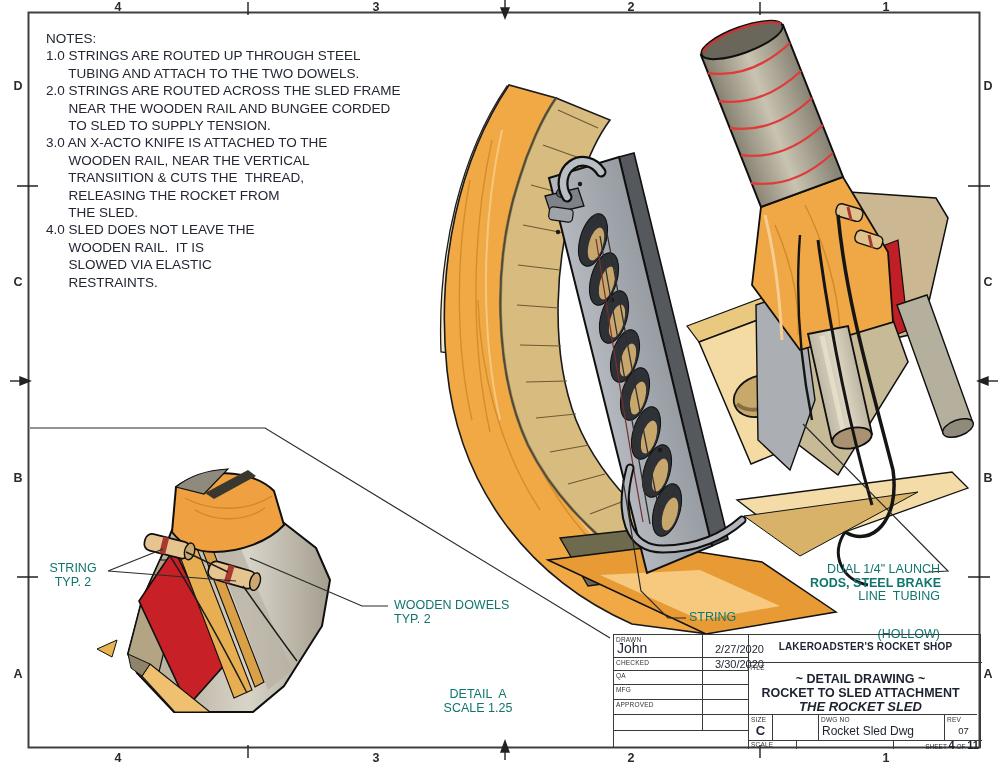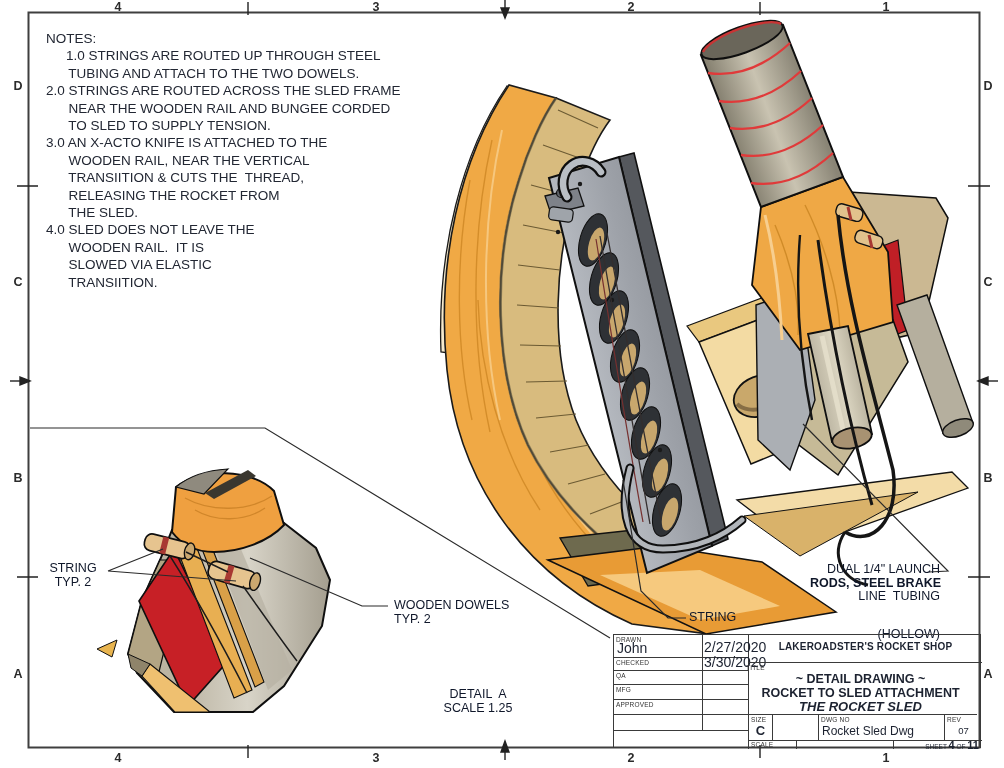--- a/index.html
+++ b/index.html
@@ -1,32 +1,32 @@
 <!DOCTYPE html>
 <html><head>
 <meta charset="utf-8">
 <style>
   html,body{margin:0;padding:0;background:#e8e8e8;}
   .sheet{position:relative;width:1004px;height:768px;background:#ffffff;overflow:hidden;
          font-family:"Liberation Sans", sans-serif;color:#20242e;}
   svg{position:absolute;left:0;top:0;}
   .zone{position:absolute;font-size:12.5px;font-weight:bold;color:#2b2b2b;width:14px;text-align:center;}
   .notes{position:absolute;left:46px;top:30px;font-size:13.5px;line-height:17.4px;color:#222733;}
-  .lbl{position:absolute;font-size:12.5px;line-height:13.5px;color:#0f172a;}
+  .lbl{position:absolute;font-size:12.5px;line-height:13.5px;color:#0f766e;}
   .lbl.center{text-align:center;}
   .lbl.right{text-align:right;}
   
   .tb{position:absolute;left:613px;top:634px;width:368px;height:114px;border:1.4px solid #3a3a3a;
       box-sizing:border-box;font-size:11px;color:#1c2230;}
   .cell{position:absolute;border-right:1px solid #3a3a3a;border-bottom:1px solid #3a3a3a;box-sizing:border-box;overflow:visible;}
   .cell.last-r{border-right:none;}
   .cell.last-b{border-bottom:none;}
   .mini{position:absolute;left:2px;top:1px;font-size:6.5px;color:#333;letter-spacing:0.2px;}
   .val{position:absolute;left:3px;bottom:1px;font-size:14px;}
-  .datev{position:absolute;left:1px;bottom:2px;font-size:14px;text-align:right;}
+  .datev{position:absolute;left:12px;bottom:2px;font-size:11px;text-align:right;}
   .company{position:absolute;width:100%;text-align:center;top:6px;font-size:10px;font-weight:bold;letter-spacing:0.2px;}
   .titleline{width:100%;text-align:center;font-weight:bold;font-size:12.5px;line-height:14px;}
   .titleline.it{font-style:italic;font-size:13px;}
   .bigc{position:absolute;left:0;right:0;top:8px;text-align:center;font-size:13px;font-weight:bold;}
   .dwgval{position:absolute;left:3px;top:9px;font-size:12px;}
   .revval{position:absolute;left:0;right:0;top:10px;text-align:center;font-size:9.5px;}
   .sheetrow{position:absolute;right:3px;top:-2px;font-size:6.5px;}
   .sheetrow b{font-size:11px;font-weight:bold;}
 </style>
 </head>
@@ -271,34 +271,34 @@
   <div class="zone" style="left:11px;top:275px;">C</div>
   <div class="zone" style="left:11px;top:471px;">B</div>
   <div class="zone" style="left:11px;top:667px;">A</div>
   <div class="zone" style="left:981px;top:79px;">D</div>
   <div class="zone" style="left:981px;top:275px;">C</div>
   <div class="zone" style="left:981px;top:471px;">B</div>
   <div class="zone" style="left:981px;top:667px;">A</div>
 
   <div class="notes">
     <div class="txt-line" style="white-space:pre;">NOTES:</div>
-    <div style="white-space:pre;margin-left:20px;">1.0 STRINGS ARE ROUTED UP THROUGH STEEL</div>
+    <div style="white-space:pre;">1.0 STRINGS ARE ROUTED UP THROUGH STEEL</div>
     <div style="white-space:pre;">      TUBING AND ATTACH TO THE TWO DOWELS.</div>
     <div style="white-space:pre;">2.0 STRINGS ARE ROUTED ACROSS THE SLED FRAME</div>
     <div style="white-space:pre;">      NEAR THE WOODEN RAIL AND BUNGEE CORDED</div>
     <div style="white-space:pre;">      TO SLED TO SUPPLY TENSION.</div>
     <div style="white-space:pre;">3.0 AN X-ACTO KNIFE IS ATTACHED TO THE</div>
     <div style="white-space:pre;">      WOODEN RAIL, NEAR THE VERTICAL</div>
     <div style="white-space:pre;">      TRANSIITION &amp; CUTS THE  THREAD,</div>
     <div style="white-space:pre;">      RELEASING THE ROCKET FROM</div>
     <div style="white-space:pre;">      THE SLED.</div>
     <div style="white-space:pre;">4.0 SLED DOES NOT LEAVE THE</div>
     <div style="white-space:pre;">      WOODEN RAIL.  IT IS</div>
     <div style="white-space:pre;">      SLOWED VIA ELASTIC</div>
-    <div style="white-space:pre;">      TRANSIITION.</div>
+    <div style="white-space:pre;">      RESTRAINTS.</div>
   </div>
 
   <div class="lbl center" style="left:38px;top:562px;width:70px;">
     <div style="white-space:pre;">STRING</div>
     <div style="white-space:pre;">TYP. 2</div>
   </div>
   <div class="lbl" style="left:394px;top:599px;">
     <div style="white-space:pre;">WOODEN DOWELS</div>
     <div style="white-space:pre;">TYP. 2</div>
   </div>

